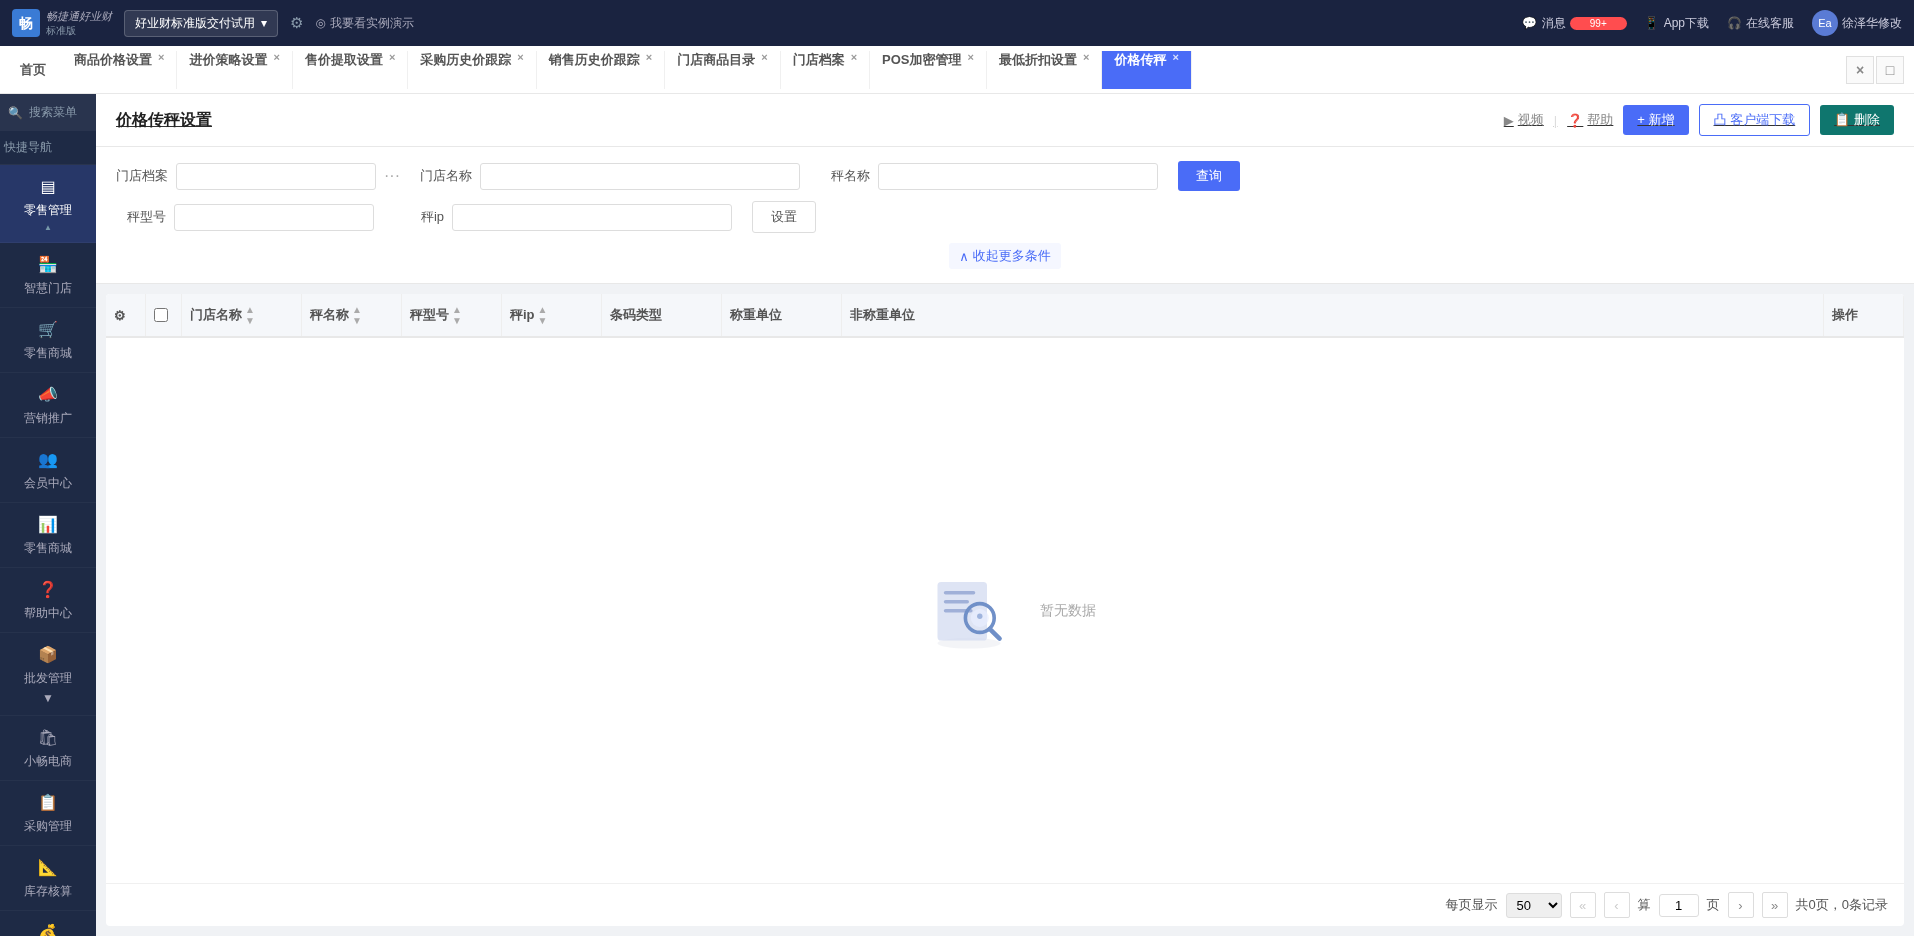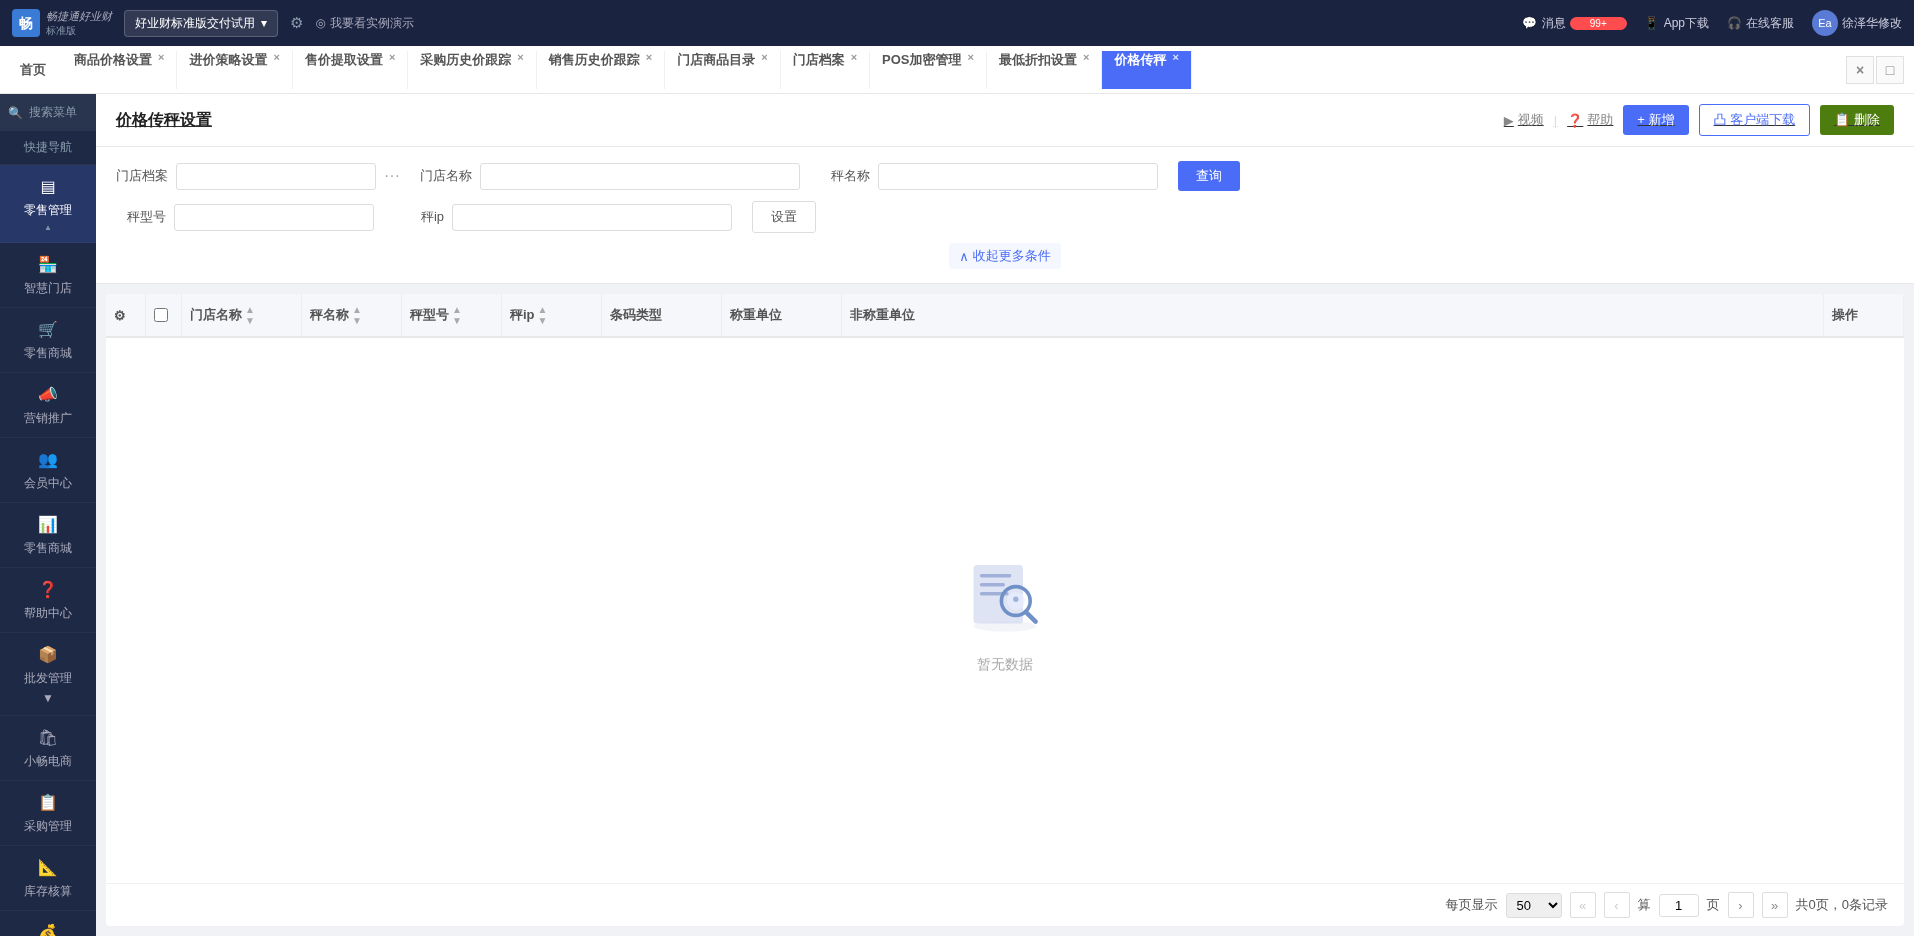--- a/index.html
+++ b/index.html
@@ -155,21 +155,20 @@
     .sidebar-search {
       padding: 10px 8px;
       background: rgba(255,255,255,0.05);
       display: flex; align-items: center; gap: 6px;
       cursor: pointer;
       font-size: 12px;
       color: #8899aa;
     }
     .sidebar-nav-btn {
       padding: 8px 4px;
-      text-align: center;
       font-size: 12px;
       color: #8899aa;
       cursor: pointer;
       border-bottom: 1px solid rgba(255,255,255,0.05);
     }
     .sidebar-item {
       padding: 12px 4px 10px;
       text-align: center;
       font-size: 12px;
       color: #aab;
@@ -226,21 +225,21 @@
     .btn {
       padding: 6px 14px;
       border-radius: 3px;
       border: none;
       cursor: pointer;
       font-size: 13px;
       display: flex; align-items: center; gap: 4px;
     }
     .btn-primary { background: #4a6cf7; color: #fff; }
     .btn-default { background: #fff; color: #555; border: 1px solid #ddd; }
-    .btn-danger { background: #4d7c0f; color: #fff; }
+    .btn-danger { background: #0f766e; color: #fff; }
     .btn-white-outline { background: #fff; color: #4a6cf7; border: 1px solid #4a6cf7; }
 
     
     .search-panel {
       background: #fff;
       padding: 14px 20px 8px;
       border-bottom: 1px solid #e8e8e8;
       flex-shrink: 0;
     }
     .search-row {
@@ -311,21 +310,21 @@
       padding: 10px 8px;
       display: flex; align-items: center; gap: 3px;
       border-right: 1px solid #eee;
     }
     .th-sort { font-size: 10px; color: #aaa; display: flex; flex-direction: column; }
 
     
     .empty-state {
       flex: 1;
       display: flex;
-      flex-direction: column;
+      flex-direction: row;
       align-items: center;
       justify-content: center;
       color: #aaa;
       font-size: 14px;
       gap: 16px;
     }
     
     .pagination {
       border-top: 1px solid #f0f0f0;
       padding: 8px 16px;

